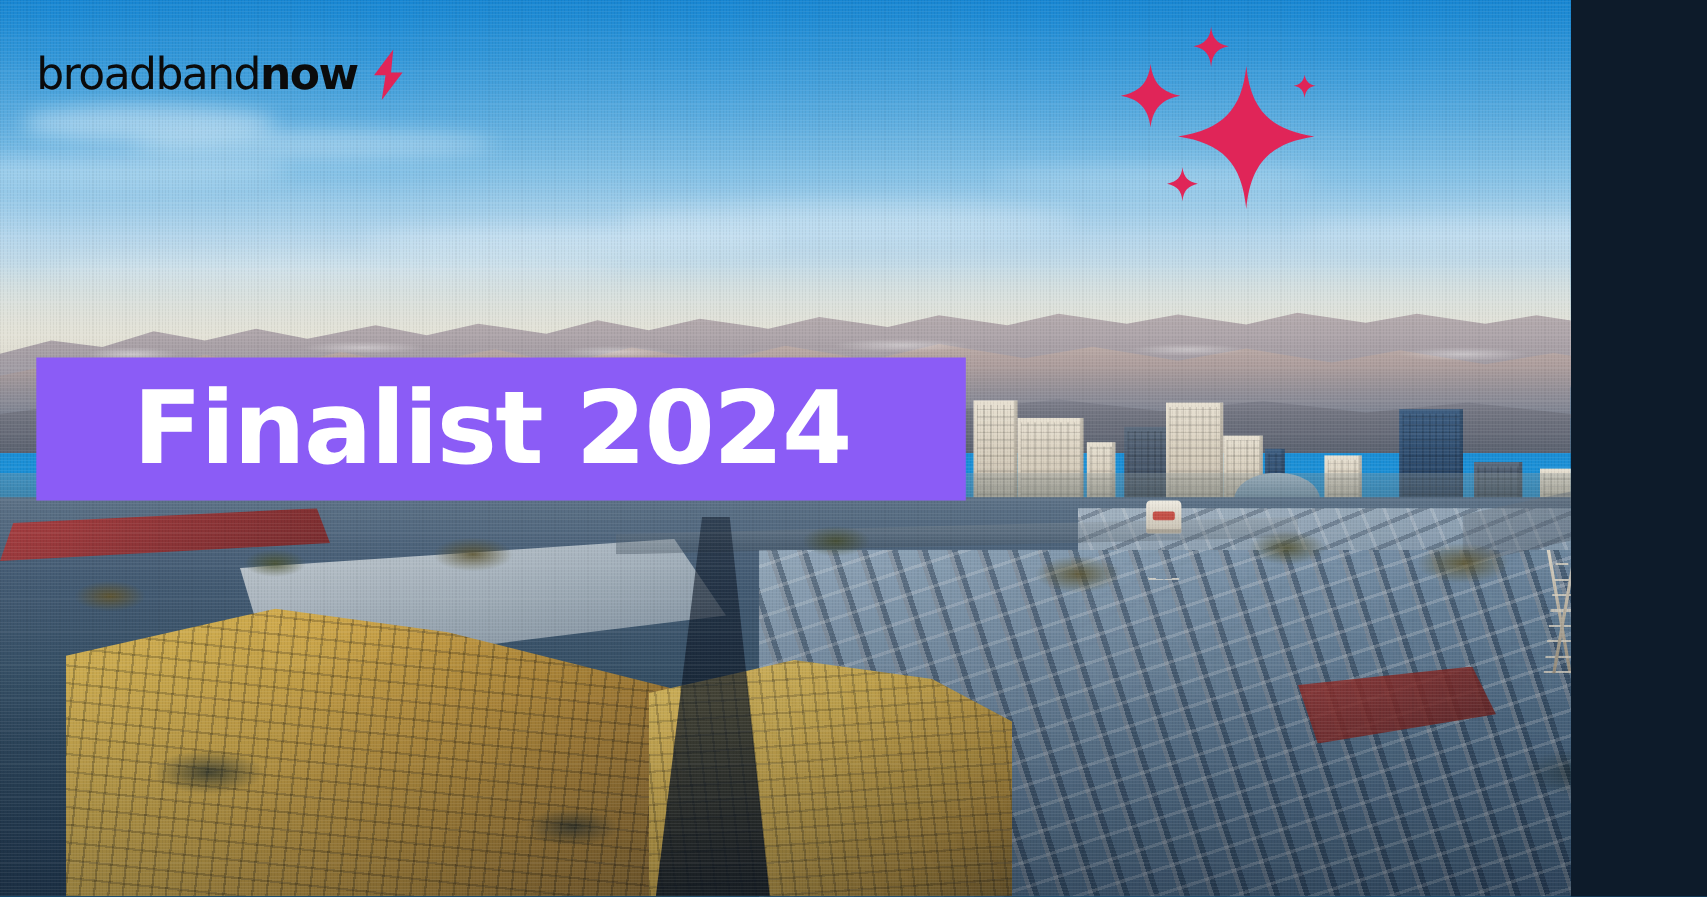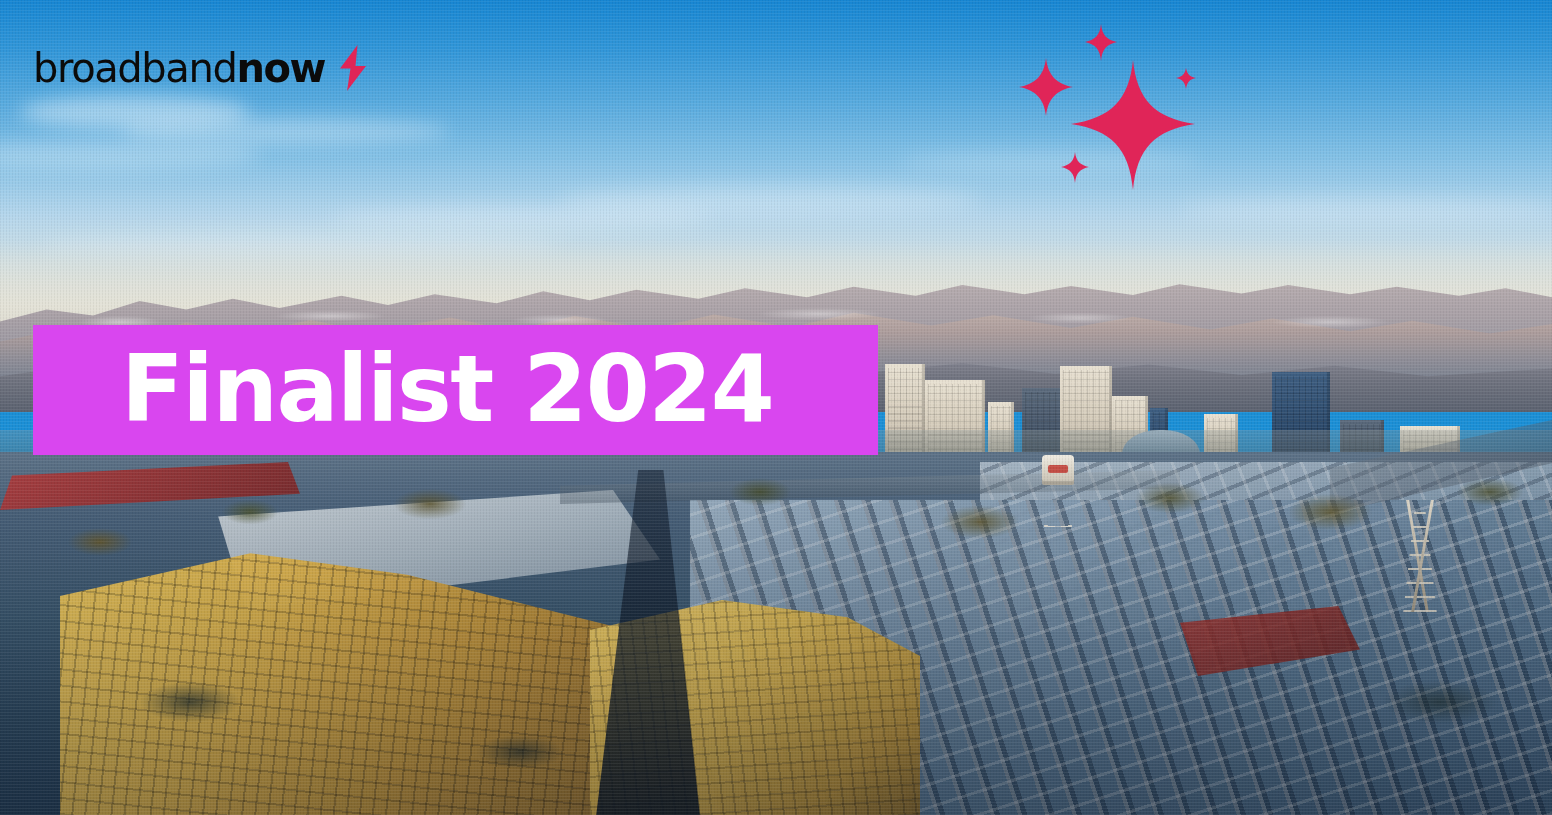--- a/index.html
+++ b/index.html
@@ -6,21 +6,21 @@
   html, body {
     width:1552px; height:815px;
     background:#0d1b2a;
     font-family:"Liberation Sans", sans-serif;
     overflow:hidden;
   }
 
   
   #banner {
     position:relative;
-    width:1552px; height:815px;
+    width:1428px; height:815px;
     overflow:hidden;
     background:#1b8fd6;
   }
 
   
   .photo { position:absolute; inset:0; overflow:hidden; }
 
   
   .sky {
     position:absolute; left:0; top:0; width:1552px; height:330px;
@@ -296,21 +296,21 @@
     font-size:104px;
     letter-spacing:-2.5px;
     color:#0a0a0a;
     line-height:1;
     white-space:nowrap;
   }
 
   .ribbon {
     position:absolute; left:33px; top:325px;
     width:845px; height:130px;
-    background:#d946ef;
+    background:#8b5cf6;
     display:flex; align-items:center;
   }
   .ribbon-text {
     font-family:"DejaVu Sans", sans-serif;
     font-weight:700;
     font-size:92px;
     letter-spacing:-1.5px;
     color:#ffffff;
     line-height:1;
     padding-left:88px;

